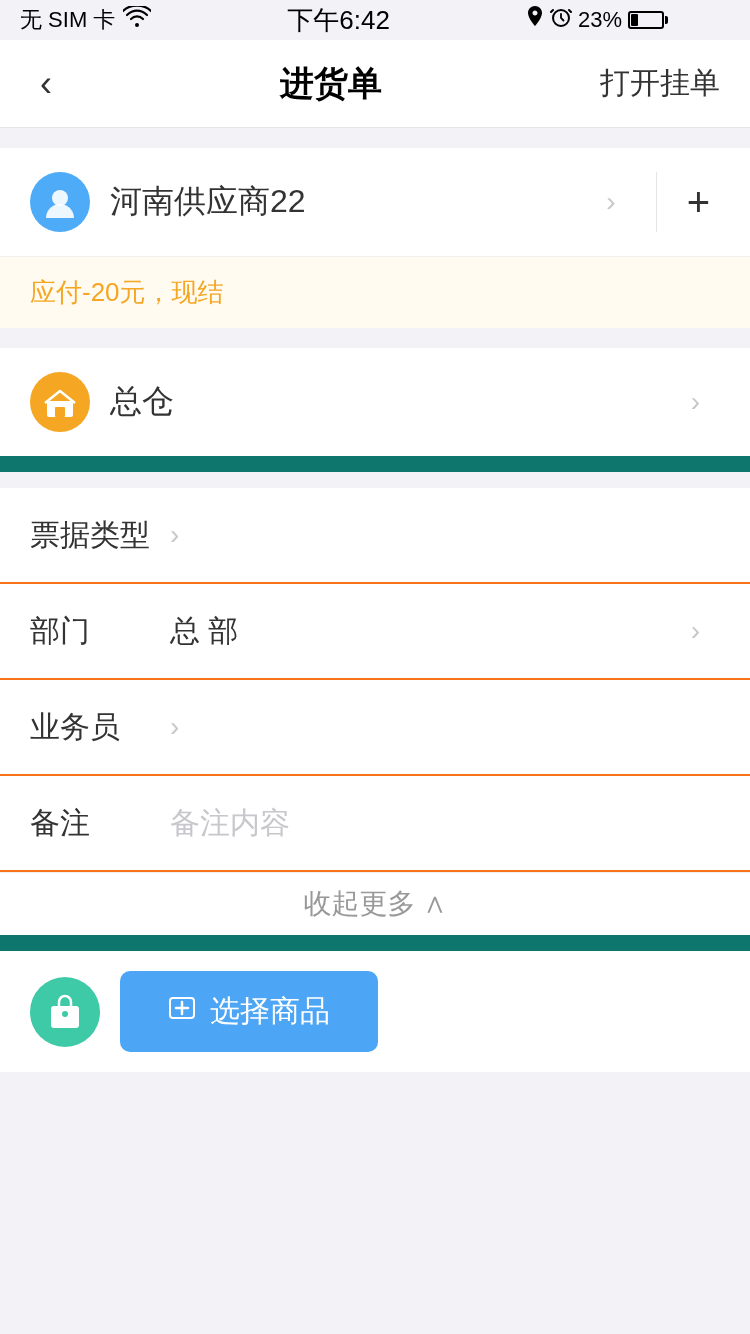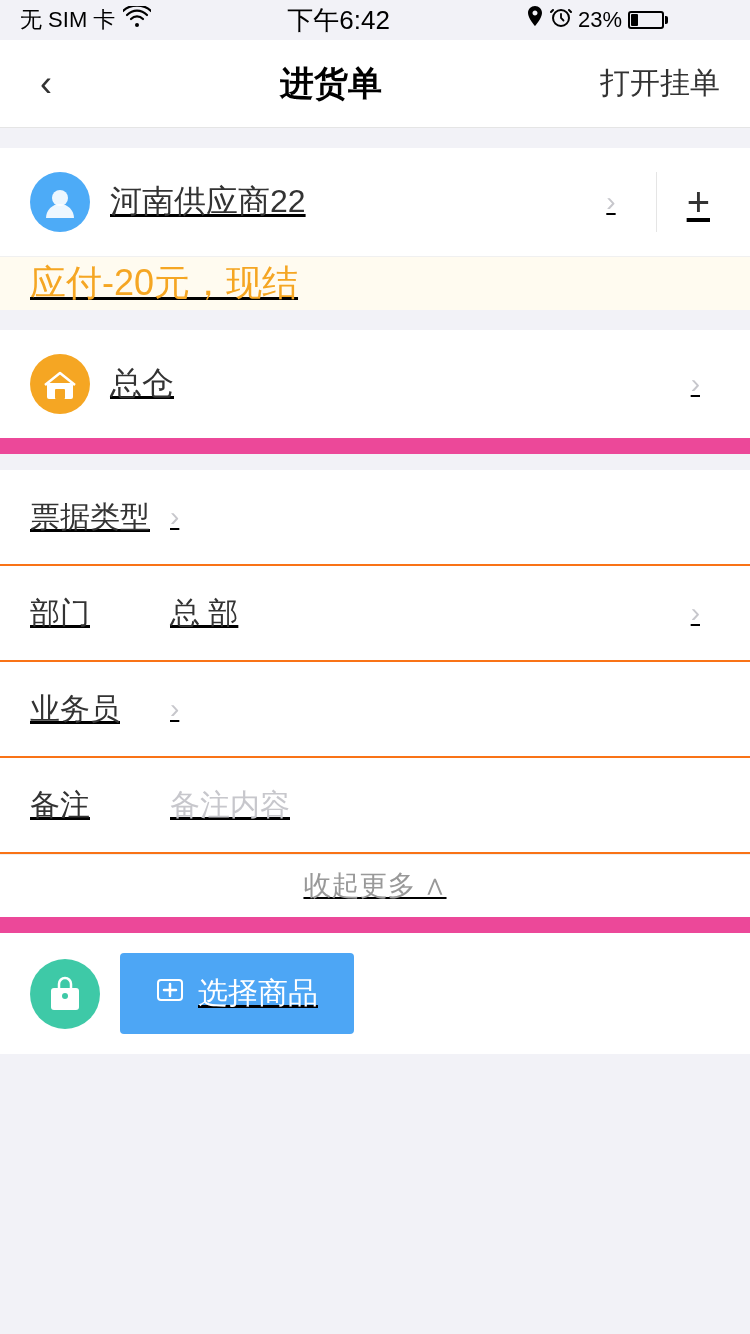--- a/index.html
+++ b/index.html
@@ -146,22 +146,22 @@
     .add-btn {
       font-size: 40px;
       color: #333;
       padding: 0 10px;
       cursor: pointer;
     }
 
     
     .notice-banner {
       background: #fffbf0;
-      padding: 2px 30px;
-      font-size: 36px;
+      padding: 18px 30px;
+      font-size: 26px;
       color: #f5a623;
     }
 
     .section-gap-small {
       height: 16px;
       background: #f2f2f7;
     }
 
     
     .warehouse-row {
@@ -254,37 +254,36 @@
       flex-shrink: 0;
     }
     .product-count {
       flex: 1;
       font-size: 30px;
       color: #333;
     }
     .select-btn {
       background: #4da6f5;
       color: #fff;
-      border-radius: 4px;
-      padding: 20px 36px;
+      border-radius: 10px;
+      padding: 20px 48px;
       font-size: 30px;
       display: flex;
       align-items: center;
       gap: 10px;
       cursor: pointer;
     }
     .select-btn-icon {
       font-size: 28px;
     }
 
     
     .main-content {
-      background: #ec4899;
+      background: #0f766e;
       min-height: 900px;
-      text-decoration: underline;
     }
 
     .supplier-plus-divider {
       width: 1px;
       height: 60px;
       background: #e5e5e5;
       margin: 0 20px;
     }
   </style>
 </head>

